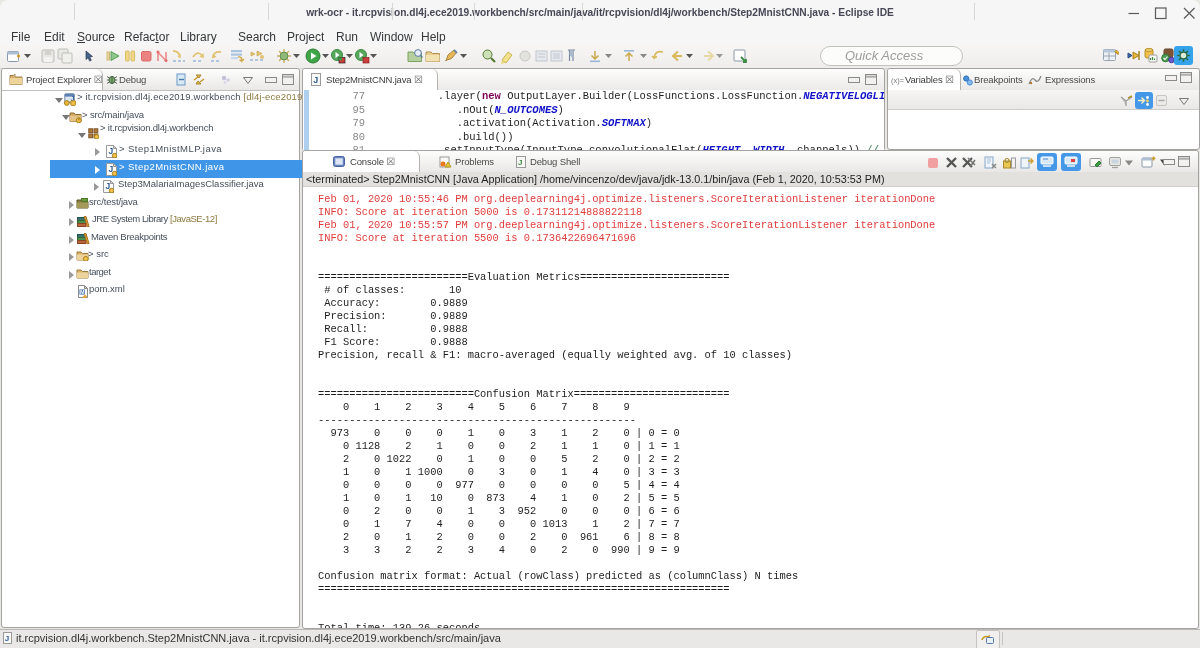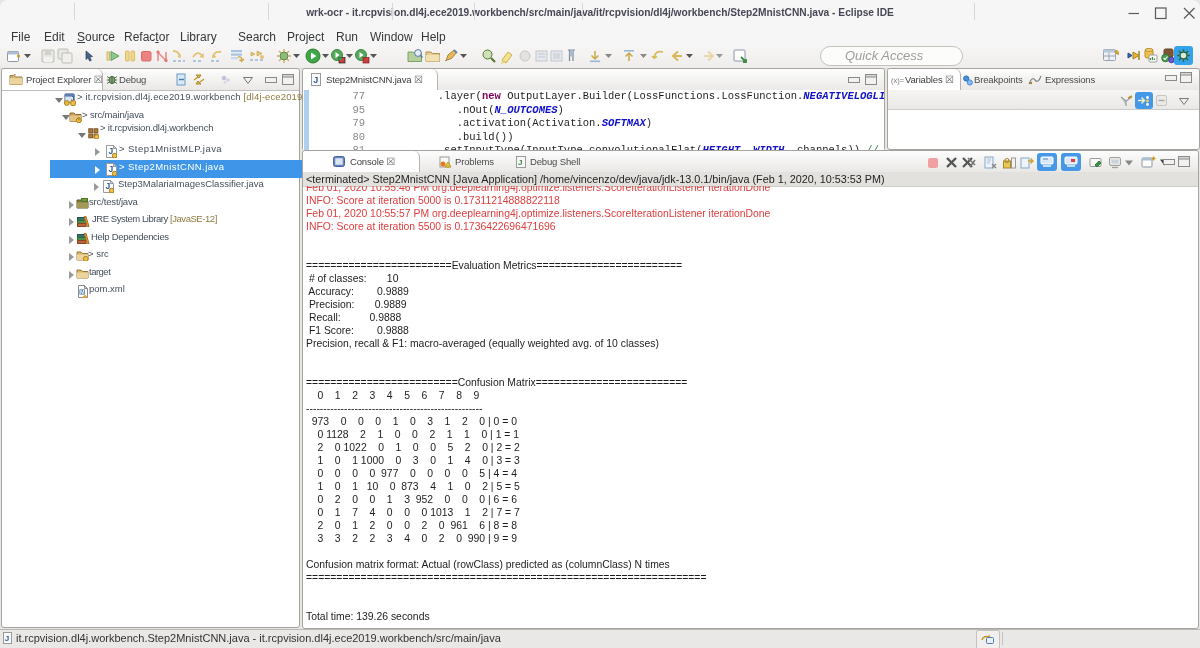--- a/index.html
+++ b/index.html
@@ -39,22 +39,22 @@
   
   #edcode{position:absolute;left:0;top:21px;right:0;bottom:0;background:#fff;overflow:hidden;
           font-family:"Liberation Mono",monospace;font-size:10.5px;line-height:13.5px;}
   #rangebar{position:absolute;left:1px;top:0px;width:5px;height:100%;background:#aed0ee;}
   .lnum{position:absolute;left:0;width:32px;text-align:right;color:#888;margin-left:30px;}
   .cline{position:absolute;left:34px;white-space:pre;color:#1d1d1d;}
   .kw{color:#7f0055;font-weight:bold;}
   .cst{color:#1212c8;font-weight:bold;font-style:italic;}
   .cmt{color:#3f7f5f;}
   
-  #conpre{position:absolute;left:3px;top:0;white-space:pre;margin:0;
-          font-family:Liberation Sans, sans-serif;font-size:10.4px;line-height:13px;color:#1c1c1c;}
+  #conpre{position:absolute;left:3px;top:0;white-space:pre;margin:12px;
+          font-family:Liberation Mono, monospace;font-size:10.4px;line-height:13px;color:#1c1c1c;}
   .red{color:#df3c3c;}
   
   #statusbar{left:0;top:629px;width:1200px;height:19px;background:#eae8e6;border-top:1px solid #bab8b4;}
   .ic{position:absolute;}
 </style>
 </head>
 <body>
 
   <div class="abs" id="titlebar"></div>
   <div class="abs" id="title">wrk-ocr - it.rcpvision.dl4j.ece2019.workbench/src/main/java/it/rcpvision/dl4j/workbench/Step2MnistCNN.java - Eclipse IDE</div>
@@ -324,21 +324,21 @@
     <div id="tree">
       <div class="sel" style="top:91.4px"></div>
       <div class="trow" style="top:22px;left:27px;letter-spacing:0.15px">&gt; it.rcpvision.dl4j.ece2019.workbench <span class="dec">[dl4j-ece2019 master]</span></div>
       <div class="trow" style="top:39.5px;left:32px;letter-spacing:-0.15px">&gt; src/main/java</div>
       <div class="trow" style="top:53px;left:50px;letter-spacing:-0.2px">&gt; it.rcpvision.dl4j.workbench</div>
       <div class="trow" style="top:74.4px;left:69px;letter-spacing:0.45px">&gt; Step1MnistMLP.java</div>
       <div class="trow" style="top:91.8px;left:69px;letter-spacing:0.45px;color:#fff">&gt; Step2MnistCNN.java</div>
       <div class="trow" style="top:109.3px;left:68px">Step3MalariaImagesClassifier.java</div>
       <div class="trow" style="top:126.7px;left:39px;letter-spacing:-0.15px">src/test/java</div>
       <div class="trow" style="top:144.2px;left:42px;letter-spacing:-0.45px">JRE System Library <span class="dec">[JavaSE-12]</span></div>
-      <div class="trow" style="top:161.6px;left:41px;letter-spacing:-0.3px">Help Dependencies</div>
+      <div class="trow" style="top:161.6px;left:41px;letter-spacing:-0.3px">Maven Breakpoints</div>
       <div class="trow" style="top:179.1px;left:38px">&gt; src</div>
       <div class="trow" style="top:196.5px;left:39px;letter-spacing:-0.5px">target</div>
       <div class="trow" style="top:214px;left:39px">pom.xml</div>
 
       <div class="arr open" style="left:5px;top:28.5px"></div>
       <div class="arr open" style="left:12px;top:46px"></div>
       <div class="arr open" style="left:28px;top:63.5px"></div>
       <div class="arr closed" style="left:45px;top:79.4px"></div>
       <div class="arr closed" style="left:45px;top:96.8px;border-left-color:#fff"></div>
       <div class="arr closed" style="left:44px;top:114.3px"></div>

